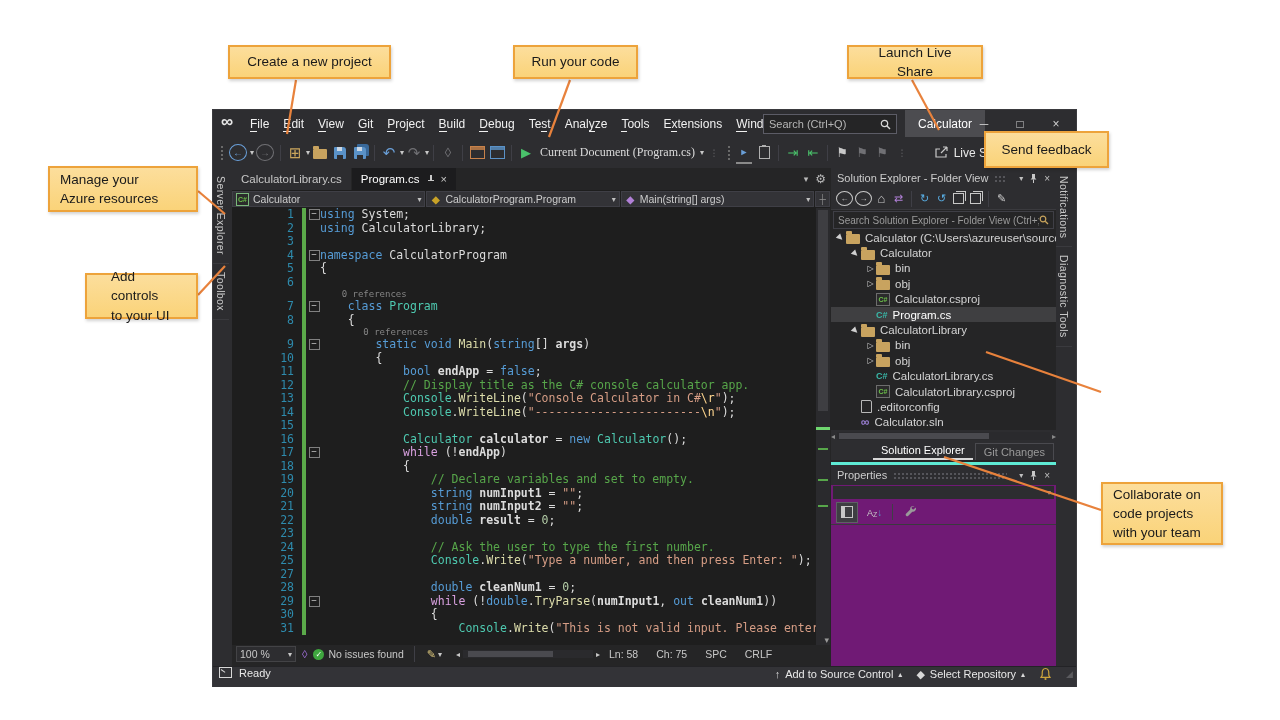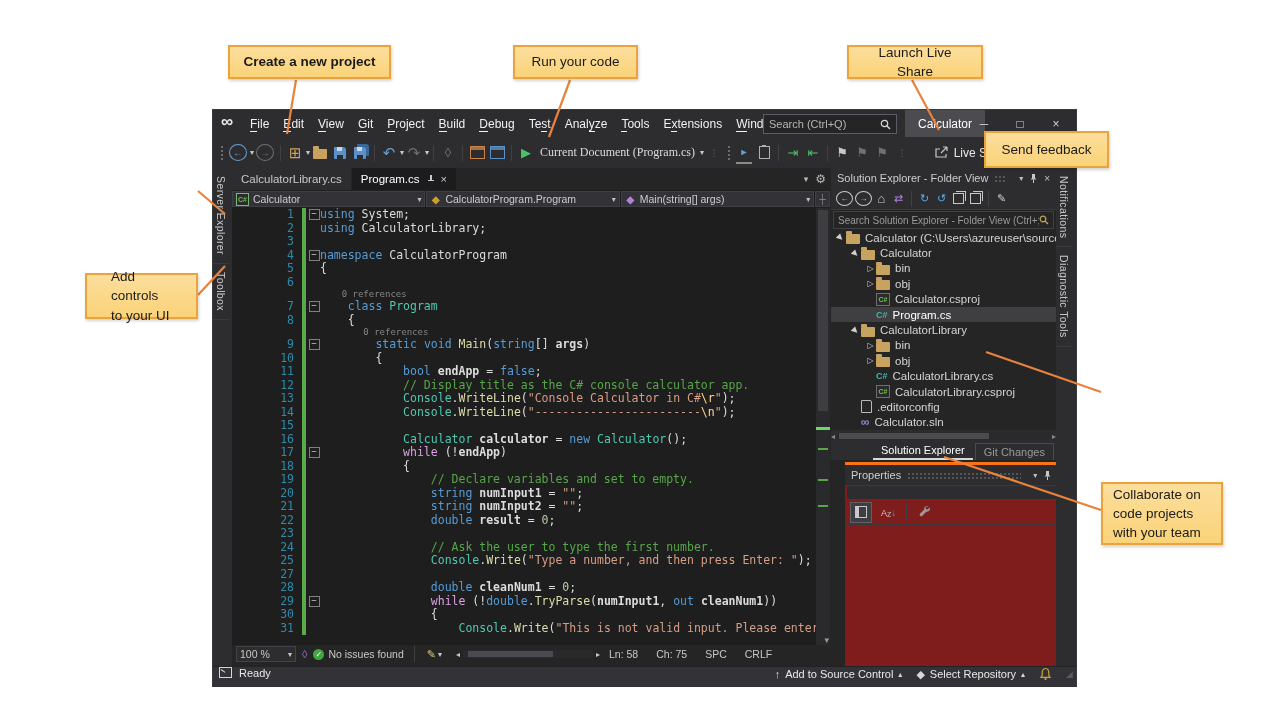--- a/index.html
+++ b/index.html
@@ -137,21 +137,21 @@
   .pagefile{width:9px;height:11px;border:1px solid #b8b8b8;border-radius:0 2px 0 0;}
   .slnico{color:#9b7fd4;font-size:12px;font-weight:bold;line-height:11px;}
   .sehscroll{height:12px;background:#2d2d30;display:flex;align-items:center;color:#8a8a8a;font-size:8px;}
   .sehtrack{flex:1;height:8px;background:#2a2a2d;margin:0 2px;position:relative;}
   .sehthumb{position:absolute;left:2px;top:1px;width:150px;height:6px;background:#4a4a4f;}
   .setabs{height:18px;display:flex;background:#2d2d30;align-items:stretch;}
   .setab{display:flex;align-items:center;padding:0 8px;font-size:11px;color:#9a9a9a;margin-left:42px;}
   .setab.active{color:#fff;border-bottom:2px solid #d8d8d8;}
   .setab.inactive{border:1px solid #4a4a4f;border-bottom:none;margin:1px 0 0 2px;}
   
-  .props{position:absolute;left:632px;top:294px;width:225px;height:204px;background:#7f1d1d;border-top:3px solid #f97316;}
+  .props{position:absolute;left:618px;top:294px;width:225px;height:204px;background:#701a75;border-top:3px solid #5eead4;}
   .objcombo{height:13px;margin:1px 2px;background:#2d2d30;display:flex;justify-content:flex-end;align-items:center;
             color:#909090;font-size:8px;padding-right:3px;}
   .ptoolbar{height:24px;display:flex;align-items:center;padding:0 5px;border-bottom:1px solid #3a3a3e;}
   .catbtn{width:20px;height:19px;border:1px solid #5f5f66;background:#3e3e42;display:flex;align-items:center;
           justify-content:center;margin-right:3px;}
   .catico{width:10px;height:10px;border:1px solid #c8c8c8;
           background:linear-gradient(90deg,#c8c8c8 3px,transparent 3px);}
   .azico{display:flex;align-items:flex-end;color:#c8c8c8;font-size:9px;margin:0 6px;}
   .azico .dn{color:#5a92c8;font-size:10px;}
   
@@ -590,31 +590,35 @@
       <line x1="296" y1="80" x2="287" y2="134" stroke="#e8823c" stroke-width="2.2"></line>
       <line x1="570" y1="80" x2="549" y2="137" stroke="#e8823c" stroke-width="2.2"></line>
       <line x1="912" y1="80" x2="939" y2="130" stroke="#e8823c" stroke-width="2.2"></line>
       <line x1="1050" y1="150" x2="984" y2="150" stroke="#e8823c" stroke-width="2.2"></line>
       <line x1="198" y1="191" x2="225" y2="214" stroke="#e8823c" stroke-width="2.2"></line>
       <line x1="198" y1="295" x2="225" y2="266" stroke="#e8823c" stroke-width="2.2"></line>
       <line x1="1101" y1="392" x2="986" y2="352" stroke="#e8823c" stroke-width="2.2"></line>
       <line x1="1101" y1="510" x2="944" y2="457" stroke="#e8823c" stroke-width="2.2"></line>
     </svg>
 
-<div class="callout center" style="left: 228px; top: 45px; width: 163px; height: 34px; font-weight: bold;">
+<div class="callout center" style="left: 228px; top: 45px; width: 163px; height: 34px;">
       <div>Create a new project</div>
     </div>
     <div class="callout center" style="left: 513px; top: 45px; width: 125px; height: 34px;">
       <div>Run your code</div>
     </div>
     <div class="callout center" style="left: 847px; top: 45px; width: 136px; height: 34px;">
       <div>Launch Live Share</div>
     </div>
     <div class="callout center" style="left: 984px; top: 131px; width: 125px; height: 37px;">
       <div>Send feedback</div>
+    </div>
+    <div class="callout" style="left: 48px; top: 166px; width: 150px; height: 46px;">
+      <div>Manage your</div>
+      <div>Azure resources</div>
     </div>
     <div class="callout" style="left: 85px; top: 273px; width: 113px; height: 46px; padding-left: 24px;">
       <div>Add controls</div>
       <div>to your UI</div>
     </div>
     <div class="callout" style="left: 1101px; top: 482px; width: 122px; height: 63px;">
       <div>Collaborate on</div>
       <div>code projects</div>
       <div>with your team</div>
     </div>

